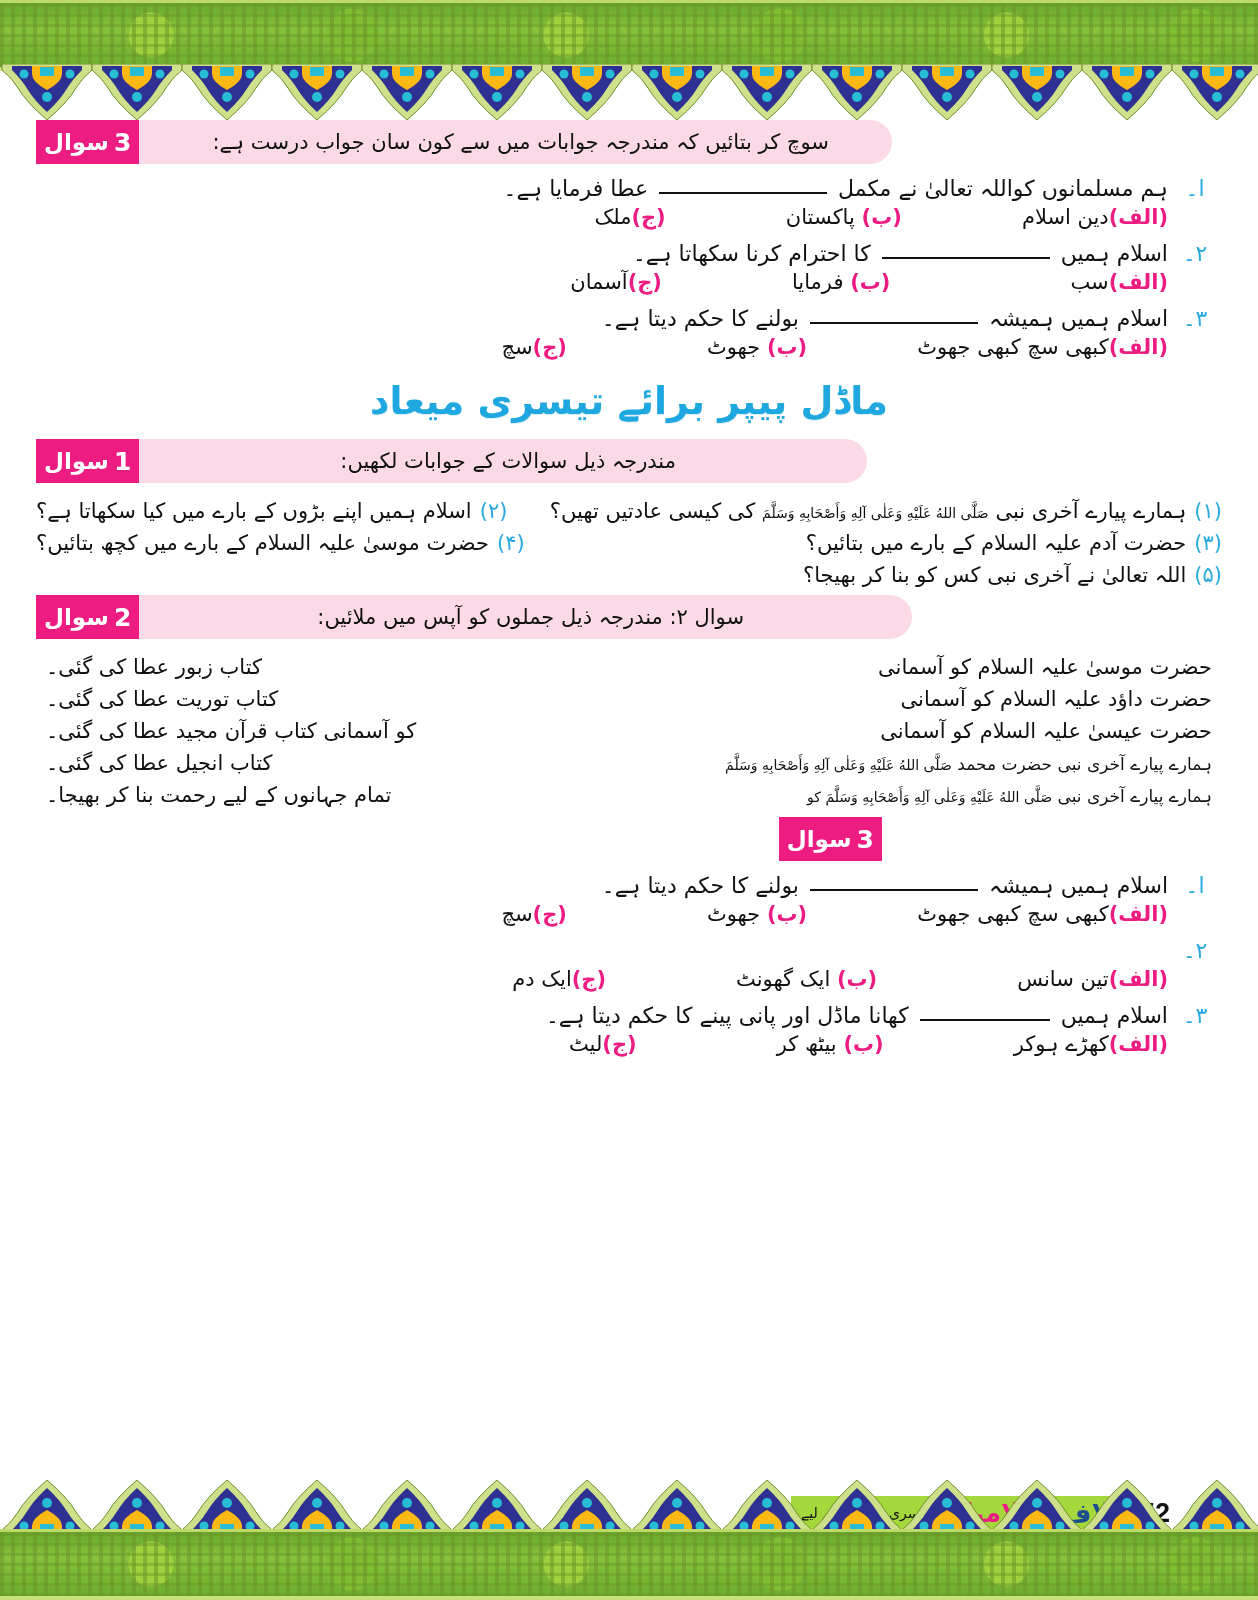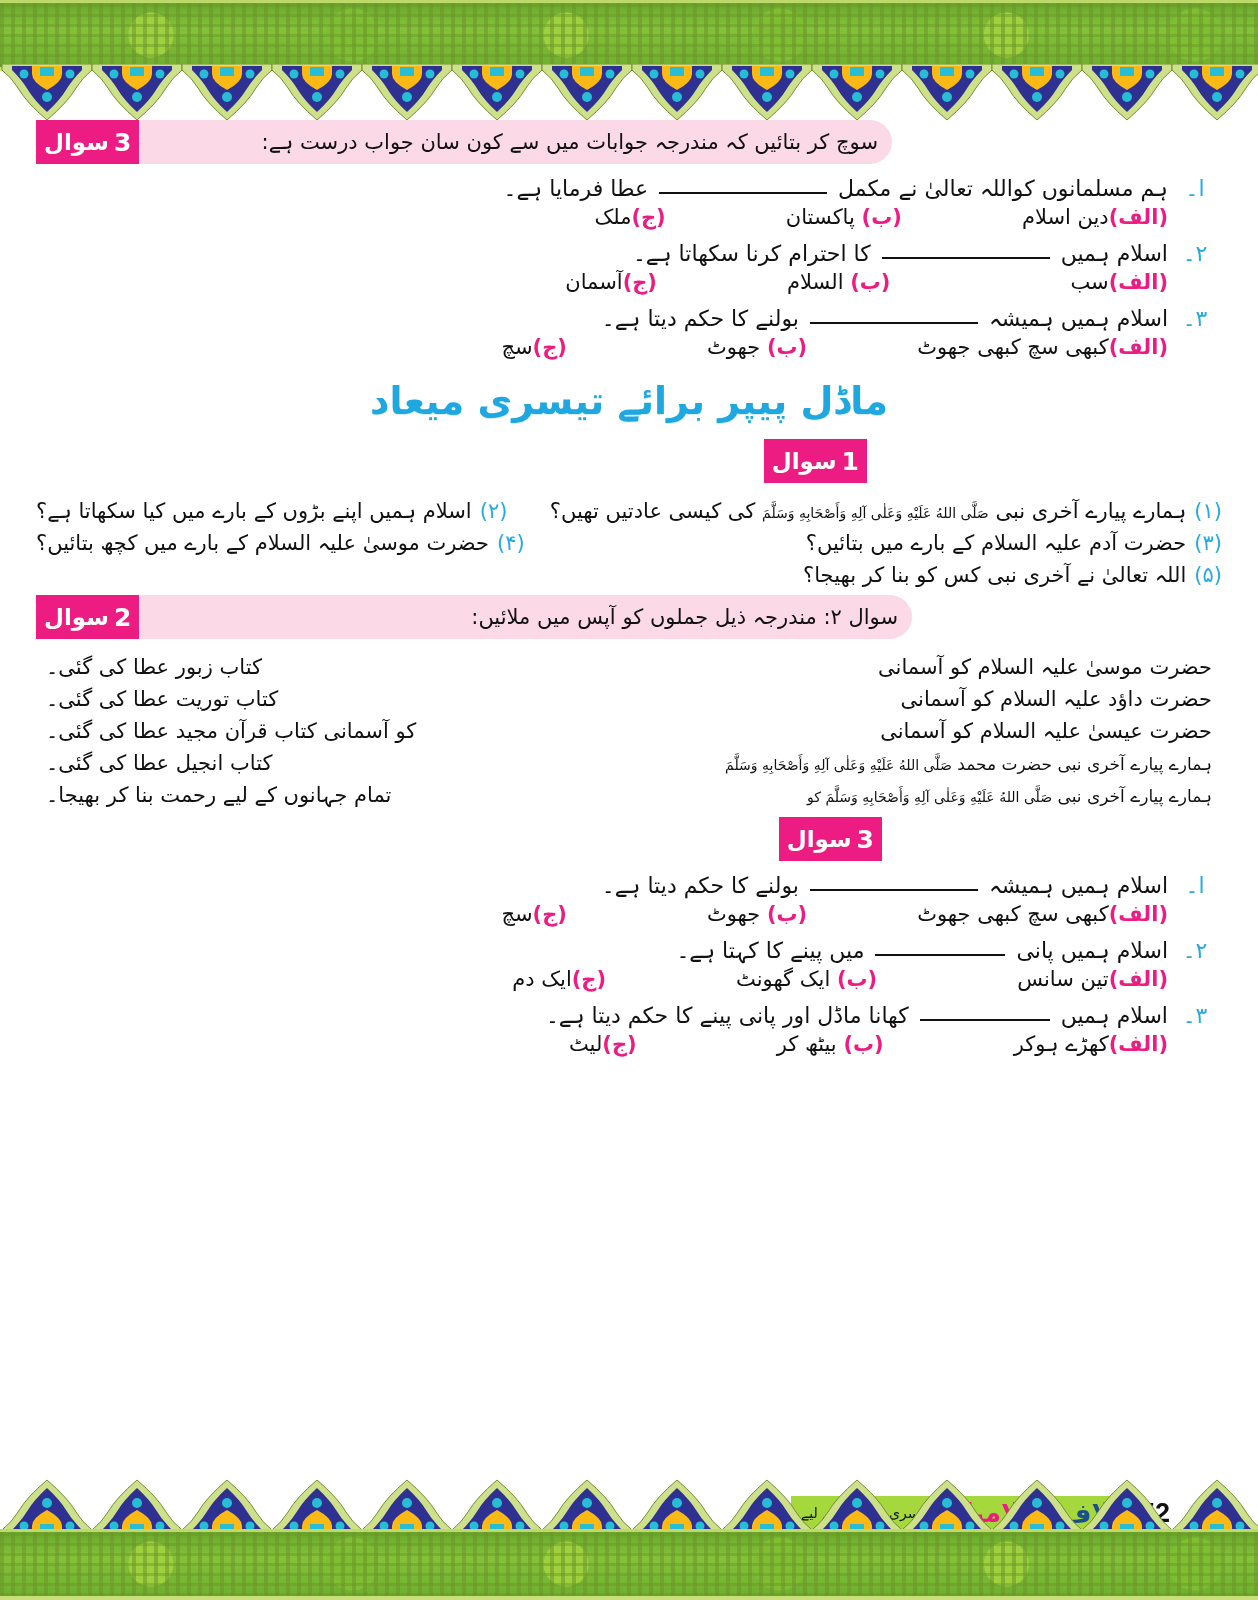--- a/index.html
+++ b/index.html
@@ -35,21 +35,21 @@
   .fringe svg{display:block;}
 
   
   .content{position:absolute;top:120px;left:0;width:1258px;height:1320px;
     padding:0 36px;box-sizing:border-box;direction:rtl;}
 
   
   .qbar{position:relative;display:flex;align-items:stretch;
     height:44px;margin:0 0 6px 0;}
   .qbar .band{flex:1;background:#fbd9e6;border-radius:0 22px 22px 0;
-    display:flex;align-items:center;justify-content:flex-start;
+    display:flex;align-items:center;justify-content:center;
     padding:0 14px 0 24px;box-sizing:border-box;}
   .qbar .badge{background:#ec1c82;color:#fff;min-width:76px;
     display:flex;align-items:center;justify-content:center;gap:5px;
     font-size:23px;font-weight:bold;padding:0 8px;box-sizing:border-box;}
   .qbar .badge .num{font-size:25px;}
   .qbar .band .txt{font-size:21px;color:#111;white-space:nowrap;
     font-family:"DejaVu Sans","Liberation Sans",sans-serif;}
   .qbar.indent{margin-right:330px;}
   .qbar.indent2{margin-right:355px;}
   .qbar.indent3{margin-right:310px;}
@@ -216,21 +216,21 @@
           <span>کا احترام کرنا سکھاتا ہے۔</span>
         </span>
       </div>
       <div class="opts">
         <span class="spacer" style="width:54px"></span>
         <span class="opt">
           <span class="lbl">(الف)</span><span>سب</span>
         </span>
         <span class="spacer" style="width:180px"></span>
         <span class="opt">
-          <span class="lbl">(ب)</span>&nbsp;<span>السلام</span>
+          <span class="lbl">(ب)</span>&nbsp;<span>فرمایا</span>
         </span>
         <span class="spacer" style="width:130px"></span>
         <span class="opt">
           <span class="lbl">(ج)</span><span>آسمان</span>
         </span>
       </div>
     </div>
 
     <div class="mcq">
       <div class="mcq-row">
@@ -253,20 +253,23 @@
         <span class="spacer" style="width:140px"></span>
         <span class="opt">
           <span class="lbl">(ج)</span><span>سچ</span>
         </span>
       </div>
     </div>
 
     <div class="model-heading">ماڈل پیپر برائے تیسری میعاد</div>
 
     <div class="qbar indent2">
+      <div class="band">
+        <span class="txt">مندرجہ ذیل سوالات کے جوابات لکھیں:</span>
+      </div>
       <div class="badge">
         <span class="num">1</span>
         <span>سوال</span>
       </div>
     </div>
 
     <div class="q1list">
       <div class="q1row">
         <div class="q1cell">
           <span class="q1marker">(۱)</span>
@@ -369,25 +372,20 @@
         <span class="spacer" style="width:140px"></span>
         <span class="opt">
           <span class="lbl">(ج)</span><span>سچ</span>
         </span>
       </div>
     </div>
 
     <div class="mcq">
       <div class="mcq-row">
         <span class="mcq-num">۲۔</span>
-        <span class="mcq-stem">
-          <span>اسلام ہمیں پانی</span>
-          <span class="blankline short"></span>
-          <span>میں پینے کا کہتا ہے۔</span>
-        </span>
       </div>
       <div class="opts">
         <span class="spacer" style="width:54px"></span>
         <span class="opt">
           <span class="lbl">(الف)</span><span>تین سانس</span>
         </span>
         <span class="spacer" style="width:140px"></span>
         <span class="opt">
           <span class="lbl">(ب)</span>&nbsp;<span>ایک گھونٹ</span>
         </span>

